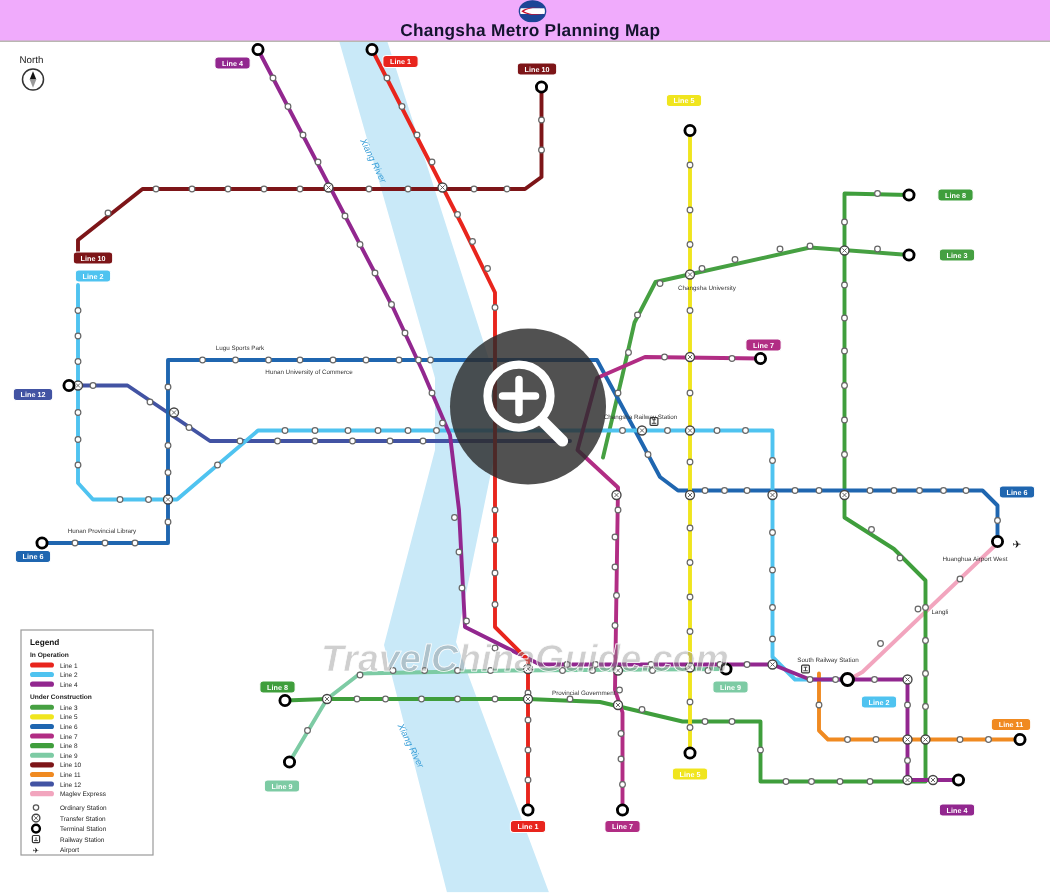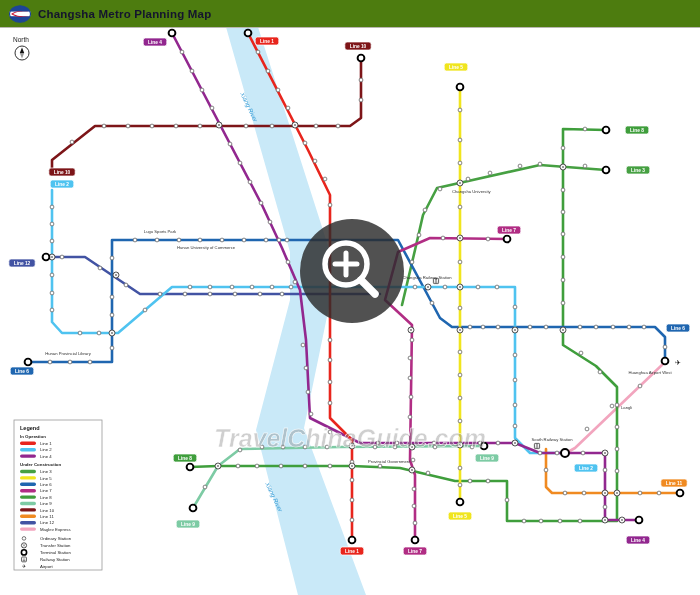--- a/index.html
+++ b/index.html
@@ -1,19 +1,19 @@
 <!DOCTYPE html>
 <html><head>
 <meta charset="utf-8">
 <style>
   html,body{margin:0;padding:0;background:#fff;}
   #stage{position:relative;width:700px;height:595px;overflow:hidden;background:#fff;
          font-family:"Liberation Sans",sans-serif;}
-  #appHeader{position:absolute;left:0;top:0;width:700px;height:27px;background:#4d7c0f;
-             border-bottom:1px solid #b9b7b1;display:flex;align-items:center;z-index:30;}
+  #appHeader{position:absolute;left:0;top:0;width:700px;height:27px;background:#f0abfc;
+             border-bottom:1px solid #b9b7b1;display:flex;align-items:center;z-index:30;flex-direction:column;}
   #appHeader .logo{margin-left:9px;width:22px;height:18px;}
   #appHeader .title{margin-left:7px;font-size:11.5px;font-weight:bold;color:#14142e;letter-spacing:.2px;}
   #mapSvg{position:absolute;left:0;top:0;z-index:10;}
   .st-label{fill:#333;}
 </style>
 </head>
 <body>
 <div id="stage">
   <div id="appHeader">
     <svg class="logo" viewBox="0 0 22 18">

